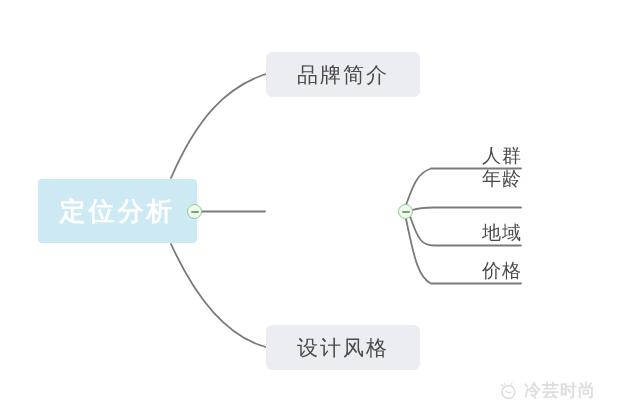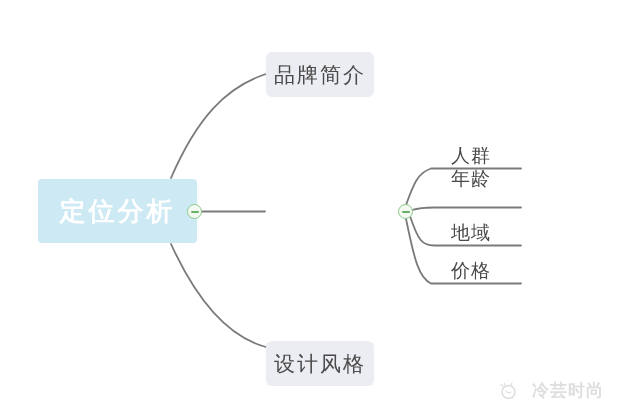--- a/index.html
+++ b/index.html
@@ -16,48 +16,48 @@
     position:absolute;box-sizing:border-box;
     display:flex;align-items:center;justify-content:center;
     cursor:default;
   }
   .root-node{
     left:38px;top:179px;width:159px;height:64px;
     background:#cde9f4;border-radius:4px;
     color:#ffffff;font-size:26px;letter-spacing:3px;font-weight:bold;
   }
   .branch-node{
-    left:266px;width:108px;height:45px;
+    left:266px;width:154px;height:45px;
     background:#ecedf2;border-radius:6px;
     color:#4a4a4a;font-size:21px;letter-spacing:2px;
   }
   .branch-0{top:52px;}
   .branch-1{top:189px;}
-  .branch-2{top:341px;}
+  .branch-2{top:325px;}
   .leaf-node{
     position:absolute;left:420px;width:102px;height:22px;
-    text-align:center;color:#4a4a4a;font-size:19px;line-height:22px;
+    text-align:right;color:#4a4a4a;font-size:19px;line-height:22px;
     letter-spacing:1px;
   }
   .leaf-0{top:145px;}
   .leaf-1{top:168px;}
   .leaf-2{top:222px;}
   .leaf-3{top:260px;}
   .collapse-btn{
     position:absolute;width:15px;height:15px;box-sizing:border-box;
     border:1.5px solid #8bc98b;border-radius:50%;background:#f4faf1;
     display:flex;align-items:center;justify-content:center;
     cursor:pointer;z-index:3;
   }
   .collapse-root{left:187px;top:204px;}
   .collapse-market{left:398px;top:204px;}
   .minus-bar{width:8px;height:2px;background:#64b264;border-radius:1px;}
   .watermark{
     position:absolute;left:499px;top:379px;
-    display:flex;align-items:center;gap:15px;
+    display:flex;align-items:center;gap:7px;
   }
   .watermark-text{
     font-size:17px;font-weight:bold;letter-spacing:1px;
     color:#dedede;text-shadow:1px 1px 0 #ffffff;
     white-space:nowrap;
   }
 </style>
 </head>
 <body>
 

